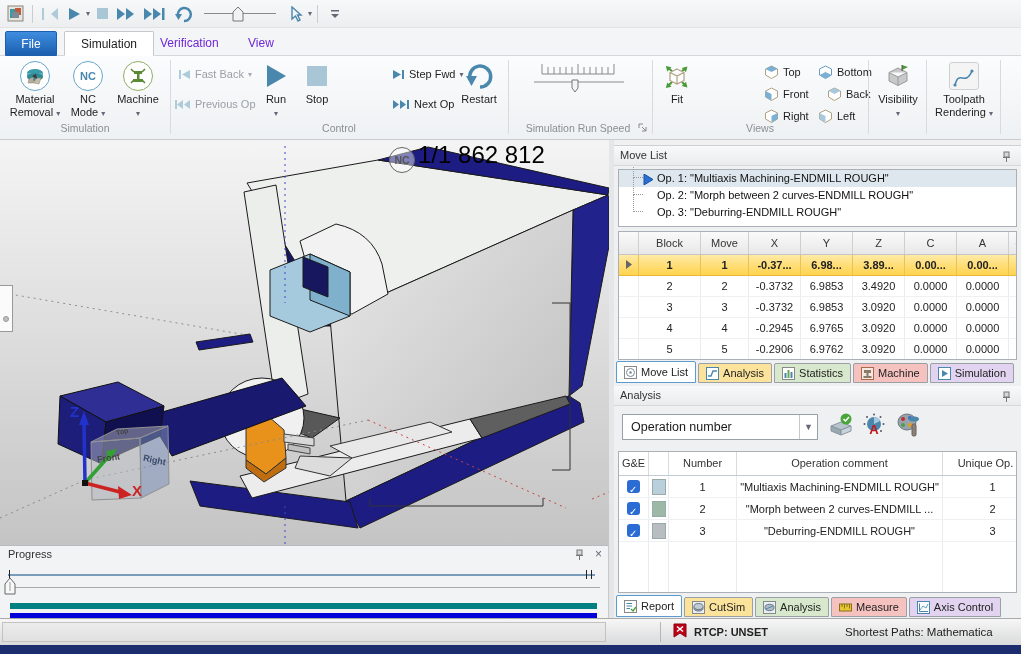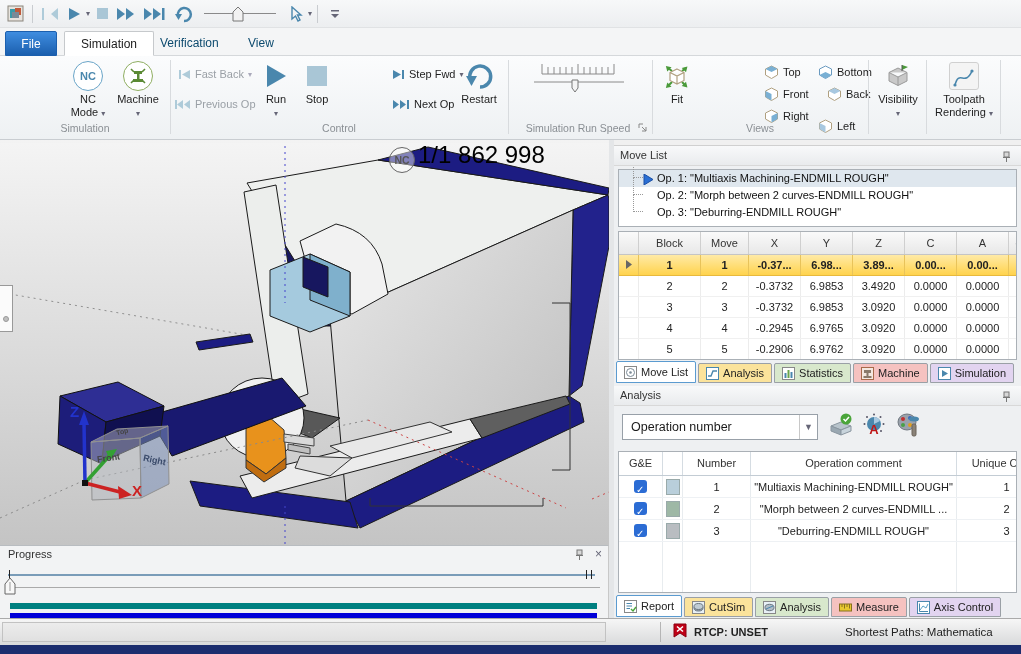--- a/index.html
+++ b/index.html
@@ -9,21 +9,21 @@
 
 
 .qat { position:absolute; left:0; top:0; width:1021px; height:28px; background:linear-gradient(#f7f8f9,#eceef0); border-bottom:1px solid #e0e2e4; display:flex; align-items:center; }
 .qat .sep { width:1px; height:18px; background:#c9ccd0; margin:0 5px; }
 .qbtn { width:24px; height:22px; display:flex; align-items:center; justify-content:center; }
 .caret { font-size:8px; color:#667; }
 
 
 .tabrow { position:absolute; left:0; top:28px; width:1021px; height:28px; background:#f4f5f6; border-bottom:1px solid #d5d8db; }
 .ftab { position:absolute; left:5px; top:3px; width:52px; height:25px; background:linear-gradient(#3f8de0,#1b5fae); color:#fff; text-align:center; line-height:24px; font-size:12px; border-radius:2px 2px 0 0; border:1px solid #1b5fae; }
-.rtab { position:absolute; top:3px; height:25px; line-height:24px; font-size:12px; padding:0 16px; color:#0c4a6e; }
+.rtab { position:absolute; top:3px; height:25px; line-height:24px; font-size:12px; padding:0 16px; color:#6d28d9; }
 .rtab.active { background:#fff; border:1px solid #c6c9cc; border-bottom:1px solid #fff; border-radius:2px 2px 0 0; color:#1a1a1a; }
 .chev { position:absolute; top:36px; }
 .helpdot { position:absolute; left:1008px; top:33px; width:20px; height:20px; border-radius:50%; background:#2f81d6; color:#fff; text-align:center; line-height:20px; font-size:12px; }
 
 
 .ribbon { position:absolute; left:0; top:56px; width:1021px; height:84px; background:linear-gradient(#fbfcfd,#eef1f3); border-bottom:1px solid #c9cdd1; }
 .gsep { position:absolute; top:4px; width:1px; height:74px; background:#d8dbde; }
 .glabel { position:absolute; top:66px; font-size:10.5px; color:#8a8f94; text-align:center; }
 .bigbtn { position:absolute; top:3px; display:flex; flex-direction:column; align-items:center; }
 .bigbtn .ic { height:34px; display:flex; align-items:center; justify-content:center; }
@@ -77,21 +77,21 @@
 
 .acombo { position:absolute; left:8px; top:268px; width:196px; height:26px; background:#fff; border:1px solid #98a0a8; font-size:12.5px; line-height:24px; padding-left:8px; color:#1a1a1a; }
 .acombo .dd { position:absolute; right:0; top:0; width:18px; height:24px; border-left:1px solid #c8c8c8; text-align:center; line-height:24px; color:#667; font-size:9px; }
 .aicons { position:absolute; left:214px; top:266px; display:flex; gap:8px; }
 .agrid { position:absolute; left:4px; top:305px; width:399px; height:142px; background:#fff; border:1px solid #aab0b6; overflow:hidden; }
 .ahead { display:flex; height:24px; border-bottom:1px solid #c3ccd4; }
 .ahead .ac { color:#333; text-align:center; line-height:23px; border-right:1px solid #d5dce2; }
 .arow { display:flex; height:22px; border-bottom:1px solid #eef1f4; }
 .ac { flex:none; text-align:center; line-height:22px; overflow:hidden; white-space:nowrap; }
 .arow .ac { border-right:1px solid #e8ecef; }
-.ac.a0 { width:44px; } .ac.a1 { width:20px; } .ac.a2 { width:68px; }
+.ac.a0 { width:30px; } .ac.a1 { width:20px; } .ac.a2 { width:68px; }
 .ac.a3 { width:206px; } .ac.a4 { width:100px; }
 .chk { width:13px; height:13px; margin:4px auto; background:#2b6cd4; border-radius:3px; position:relative; }
 .chk::after { content:"✓"; position:absolute; left:2px; top:-1px; color:#fff; font-size:10px; }
 .sw { width:14px; height:16px; margin:3px auto; border:1px solid #9aa; }
 .sw1 { background:#b9cfdb; } .sw2 { background:#9eb8a6; } .sw3 { background:#b9bdc1; }
 
 
 .progress { position:absolute; left:0; top:545px; width:609px; height:73px; background:#f2f3f4; border-top:1px solid #b8bcc0; border-right:1px solid #c8c8c8; }
 .ptitle { position:absolute; left:8px; top:2px; font-size:11px; color:#333; }
 .pclose { position:absolute; right:6px; top:1px; color:#667; font-size:12px; }
@@ -191,20 +191,36 @@
     <div class="chev" style="left:984px">
       <svg width="14" height="9">
           <polyline points="2,7 7,2 12,7" fill="none" stroke="#556" stroke-width="1.4"></polyline>
         </svg>
     </div>
     <div class="helpdot">?</div>
   </div>
 
   <div class="ribbon">
 
+    <div class="bigbtn" style="left:6px;width:58px">
+      <div class="ic">
+          <div class="circ">
+        <svg width="22" height="22">
+              <ellipse cx="11" cy="8" rx="8" ry="4" fill="#3a9ba8"></ellipse>
+              <rect x="3" y="8" width="16" height="4" fill="#5fb3be"></rect>
+              <ellipse cx="11" cy="12" rx="8" ry="4" fill="#2f8a96"></ellipse>
+              <polygon points="5,14 9,12 10,18 4,18" fill="#b6ac9c" stroke="#8a8070" stroke-width=".5"></polygon>
+              <polygon points="12,13 17,13 15,19 10,18" fill="#c6bcac" stroke="#8a8070" stroke-width=".5"></polygon>
+              <polygon points="8,11 12,9 13,14" fill="#3a3a3a"></polygon>
+            </svg>
+      </div>
+        </div>
+      <div class="lb">Material</div>
+      <div class="lb"><span>Removal</span> <span class="caret">▾</span></div>
+    </div>
     <div class="bigbtn" style="left:66px;width:44px">
       <div class="ic">
           <div class="circ">
             <span style="color:#4a87ad;font-weight:bold;font-size:11px">NC</span>
           </div>
         </div>
       <div class="lb">NC</div>
       <div class="lb"><span>Mode</span> <span class="caret">▾</span></div>
     </div>
     <div class="bigbtn" style="left:110px;width:56px">
@@ -357,21 +373,21 @@
         </svg>
       <span>Bottom</span>
     </div>
     <div class="smbtn" style="left:827px;top:28px">
       <svg width="15" height="15">
           <path d="M7.5 1 L13.5 4 L13.5 10 L7.5 13.5 L1.5 10 L1.5 4 Z" fill="#fff" stroke="#b0a080"></path>
           <path d="M7.5 1 L1.5 4 L7.5 7 L13.5 4 Z" fill="#a8c8e0"></path>
         </svg>
       <span>Back</span>
     </div>
-    <div class="smbtn" style="left:818px;top:60px">
+    <div class="smbtn" style="left:818px;top:50px">
       <svg width="15" height="15">
           <path d="M7.5 1 L13.5 4 L13.5 10 L7.5 13.5 L1.5 10 L1.5 4 Z" fill="#fff" stroke="#b0a080"></path>
           <path d="M1.5 4 L7.5 7 L7.5 13.5 L1.5 10 Z" fill="#a8c8e0"></path>
         </svg>
       <span>Left</span>
     </div>
     <div class="glabel" style="left:654px;width:212px">Views</div>
     <div class="gsep" style="left:868px"></div>
 
     <div class="bigbtn" style="left:872px;width:52px">
@@ -470,21 +486,21 @@
       <line x1="85" y1="340" x2="110" y2="312" stroke="#33a033" stroke-width="3.5"></line>
       <polygon points="106,308 117,306 110,318" fill="#33a033"></polygon>
       <line x1="85" y1="340" x2="84" y2="280" stroke="#2233cc" stroke-width="3.5"></line>
       <polygon points="79,282 89,282 84,268" fill="#2233cc"></polygon>
       <line x1="85" y1="340" x2="120" y2="349" stroke="#cc2222" stroke-width="3.5"></line>
       <polygon points="118,343 119,356 132,352" fill="#cc2222"></polygon>
       <rect x="82" y="337" width="6" height="6" fill="#111"></rect>
     </g>
   </svg>
 
-  <div class="counter">1/1 862 998</div>
+  <div class="counter">1/1 862 812</div>
   <div class="ncbadge">NC</div>
   <div class="axlabel" style="left:70px;top:403px;color:#2233cc">Z</div>
   <div class="axlabel" style="left:132px;top:482px;color:#cc2222">X</div>
   <div class="cubelabel" style="left:97px;top:453px;transform:rotate(-8deg)">Front</div>
   <div class="cubelabel" style="left:143px;top:455px;transform:rotate(12deg);color:#3a4a6a">Right</div>
   <div class="cubelabel" style="left:116px;top:428px;transform:rotate(-14deg);font-size:7px">Top</div>
   <div class="lefttab">
       <div class="dot"></div>
     </div>
   <div class="vsplit"></div>

